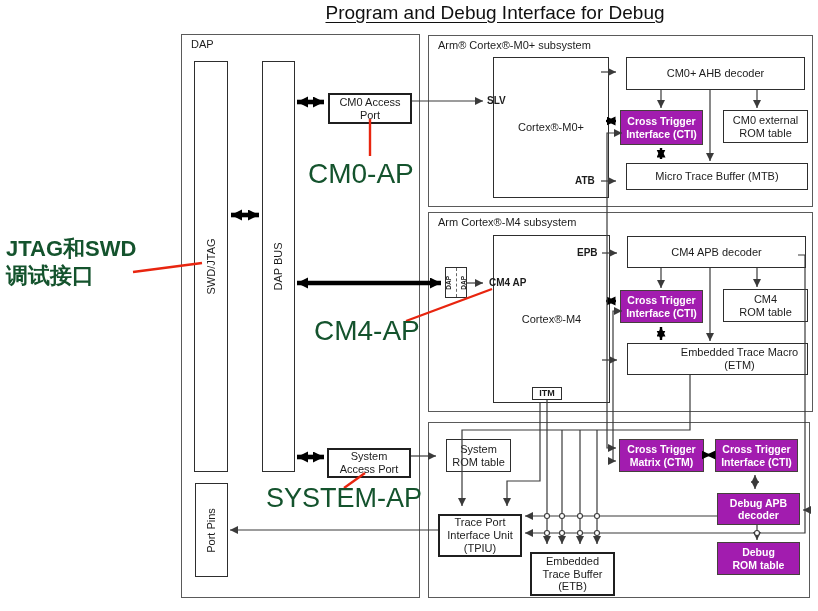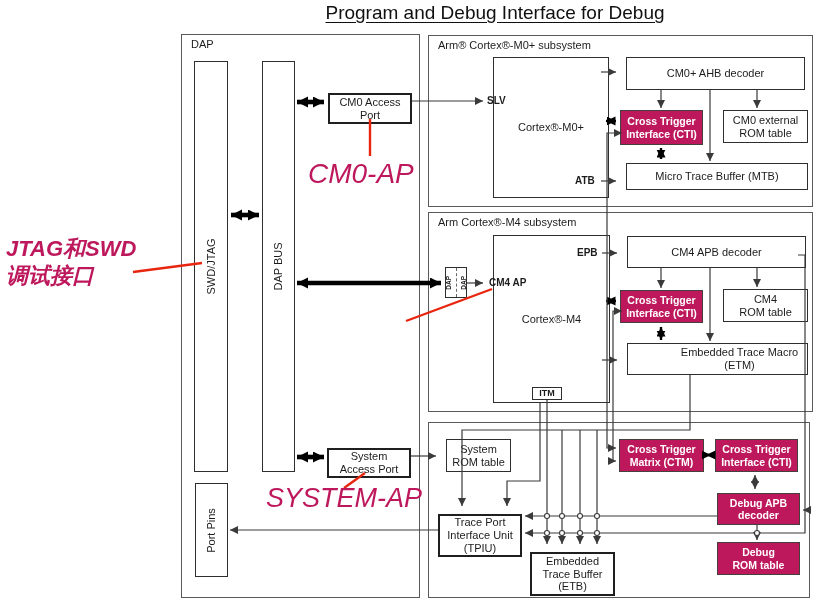--- a/index.html
+++ b/index.html
@@ -20,33 +20,33 @@
   }
   .node{
     position:absolute;box-sizing:border-box;display:flex;align-items:center;justify-content:center;
     text-align:center;font-size:11px;line-height:1.18;color:#1c1c1c;background:#fff;
     white-space:pre-line;
   }
   .node.white{border:1.6px solid #2e2e2e;margin-left:8px;}
   .node.white2{border:2px solid #1f1f1f;margin-top:6px;}
   .node.bar{border:1.6px solid #2e2e2e;}
   .node.small{border:1.4px solid #2e2e2e;font-weight:bold;font-size:9px;}
-  .node.dark{border:1.6px solid #45403c;background:#be185d;color:#fff;font-weight:bold;font-size:10.5px;}
+  .node.dark{border:1.6px solid #45403c;background:#a21caf;color:#fff;font-weight:bold;font-size:10.5px;}
   .node.bar .vtext{transform:rotate(-90deg);white-space:nowrap;}
   .node.dapdap{border:1.4px solid #2e2e2e;padding:0;}
   .dapdap .cell{
     flex:1;height:100%;display:flex;align-items:center;justify-content:center;
   }
   .dapdap .cell:first-child{border-right:1px dashed #666;}
   .dapdap .vtext{transform:rotate(-90deg);font-size:6.5px;font-weight:bold;white-space:nowrap;}
   .portlabel{
     position:absolute;font-size:10px;font-weight:bold;color:#1c1c1c;white-space:nowrap;
   }
   .annotation{
-    position:absolute;color:#be185d;white-space:pre-line;line-height:1.22;z-index:6;font-style:italic;
+    position:absolute;color:#14532d;white-space:pre-line;line-height:1.22;z-index:6;
   }
   #wires{position:absolute;left:0;top:0;z-index:5;pointer-events:none;}
   #wires path.w{stroke:#3a3a3a;stroke-width:1.2;fill:none;}
   #wires path.b{stroke:#000;stroke-width:2.4;fill:none;}
   #wires path.t{stroke:#000;stroke-width:4.6;fill:none;}
   #wires path.r{stroke:#e8250f;stroke-width:2.4;fill:none;}
   #wires circle.hop{fill:#fff;stroke:#3a3a3a;stroke-width:1.1;}
   .nodes-layer{position:absolute;left:0;top:0;width:100%;height:100%;z-index:2;}
   .groups-layer{position:absolute;left:0;top:0;width:100%;height:100%;z-index:1;}
 </style>
@@ -180,14 +180,15 @@
     <circle class="hop" cx="757" cy="533" r="2.5"></circle>
 
     <path class="r" d="M133 272 L202 263"></path>
     <path class="r" d="M370 119 V156"></path>
     <path class="r" d="M406 321 L492 289"></path>
     <path class="r" d="M365 473 L344 488"></path>
   </svg>
 <div class="annotation" style="left: 6px; top: 236px; font-size: 22px; font-weight: bold;">JTAG和SWD
 调试接口</div>
     <div class="annotation" style="left: 308px; top: 157px; font-size: 28px;">CM0-AP</div>
+    <div class="annotation" style="left: 314px; top: 314px; font-size: 28px;">CM4-AP</div>
     <div class="annotation" style="left: 266px; top: 482px; font-size: 27px;">SYSTEM-AP</div>
   </div>
 
 </body></html>

